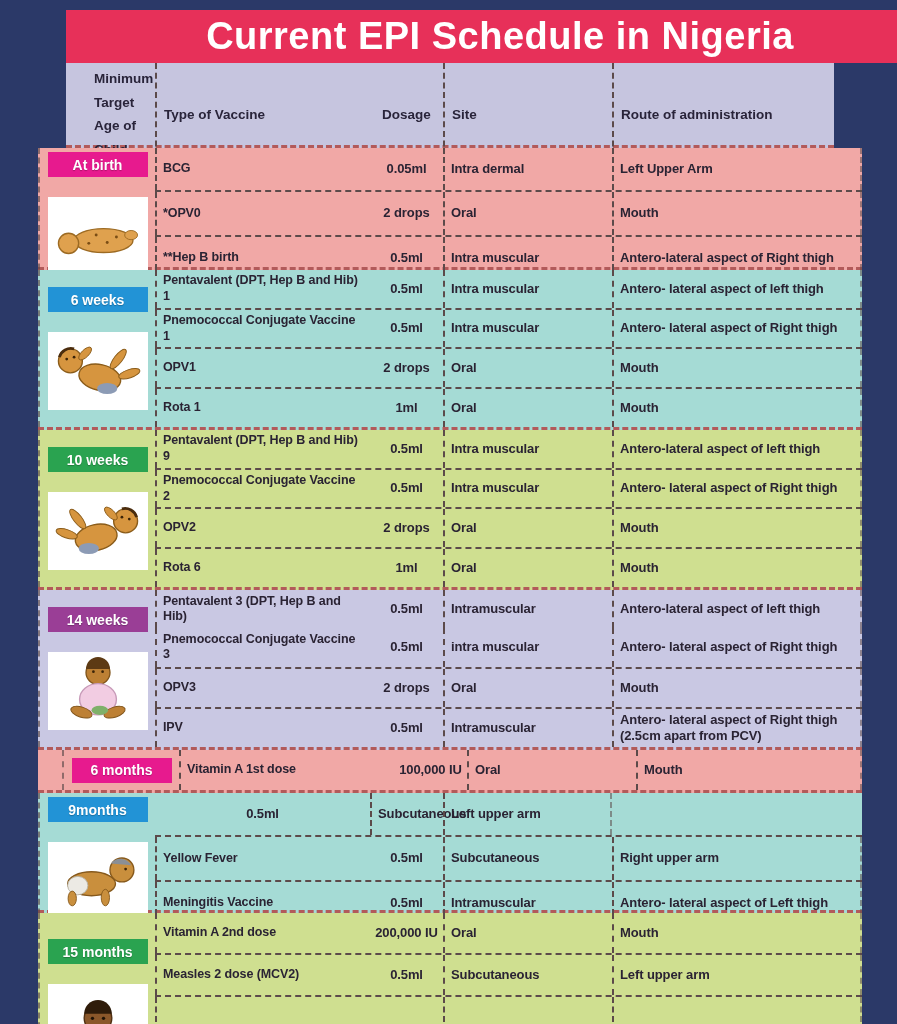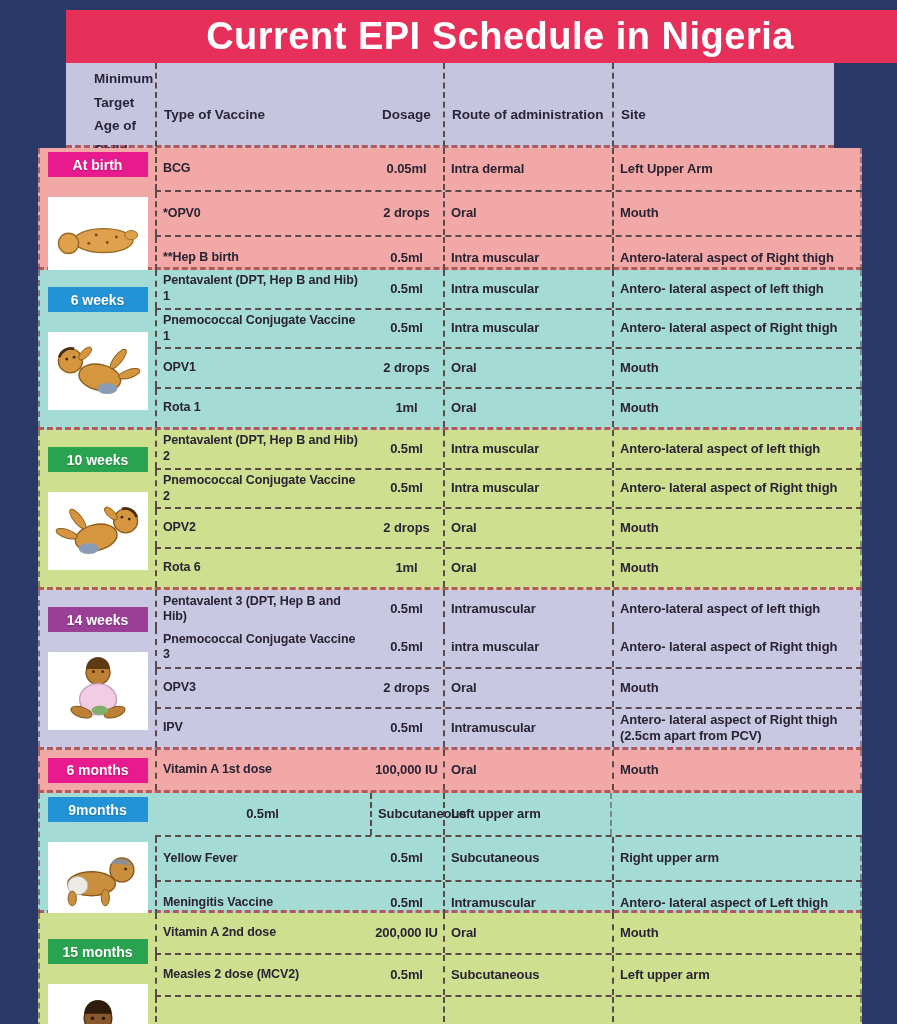--- a/index.html
+++ b/index.html
@@ -55,22 +55,22 @@
   <div class="banner">
     <h1>Current EPI Schedule in Nigeria</h1>
   </div>
 
   <div class="header">
     <div class="hcell age">Minimum
 Target
 Age of Child</div>
     <div class="hcell vline">Type of Vaccine</div>
     <div class="hcell dosage">Dosage</div>
+    <div class="hcell vline">Site</div>
     <div class="hcell vline">Route of administration</div>
-    <div class="hcell vline">Site</div>
   </div>
 
   <div class="tbody">
   <div class="section sec-0" style="background: rgb(241, 168, 166);">
     <div class="agecell">
       <div class="badge" style="background: rgb(231, 26, 142);">At birth</div>
       <div class="baby">
             <svg viewBox="0 0 100 78" width="92" height="72">
               <ellipse cx="56" cy="44" rx="32" ry="13" fill="#dfa14e" stroke="#9c6a22" stroke-width="1.5"></ellipse>
               <circle cx="18" cy="47" r="11" fill="#dfa14e" stroke="#9c6a22" stroke-width="1.5"></circle>
@@ -167,21 +167,21 @@
               <path d="M8 24 a13 13 0 0 1 16 -9" fill="none" stroke="#4a2c0d" stroke-width="3"></path>
               <ellipse cx="60" cy="58" rx="11" ry="6" fill="#8c9bb5"></ellipse>
               <circle cx="16" cy="26" r="1.5" fill="#3c2408"></circle>
               <circle cx="24" cy="24" r="1.5" fill="#3c2408"></circle>
             </svg>
           </div>
     </div>
     <div class="rows">
   <div class="row r-0">
     <div class="cell vaccine">Pentavalent (DPT, Hep B and Hib)
-2</div>
+9</div>
     <div class="cell dosage">0.5ml</div>
     <div class="cell route">Intra muscular</div>
     <div class="cell site">Antero-lateral aspect of left thigh</div>
   </div>
 
   <div class="row r-1">
     <div class="cell vaccine">Pnemococcal Conjugate Vaccine 2</div>
     <div class="cell dosage">0.5ml</div>
     <div class="cell route">Intra muscular</div>
     <div class="cell site">Antero- lateral aspect of Right thigh</div>
@@ -243,21 +243,21 @@
 
   <div class="row r-3">
     <div class="cell vaccine">IPV</div>
     <div class="cell dosage">0.5ml</div>
     <div class="cell route">Intramuscular</div>
     <div class="cell site">Antero- lateral aspect of Right thigh (2.5cm apart from PCV)</div>
   </div>
 </div>
   </div>
 
-  <div class="section sec-4" style="background: rgb(241, 168, 166);">
+  <div class="section sec-4" style="background: rgb(241, 168, 166); padding-left: 24px;">
     <div class="agecell">
       <div class="badge" style="background: rgb(231, 26, 142);">6 months</div>
 
     </div>
     <div class="rows">
   <div class="row r-0">
     <div class="cell vaccine">Vitamin A 1st dose</div>
     <div class="cell dosage">100,000 IU</div>
     <div class="cell route">Oral</div>
     <div class="cell site">Mouth</div>

